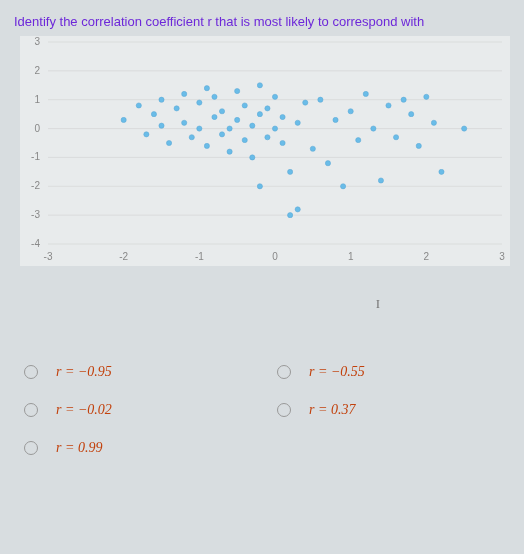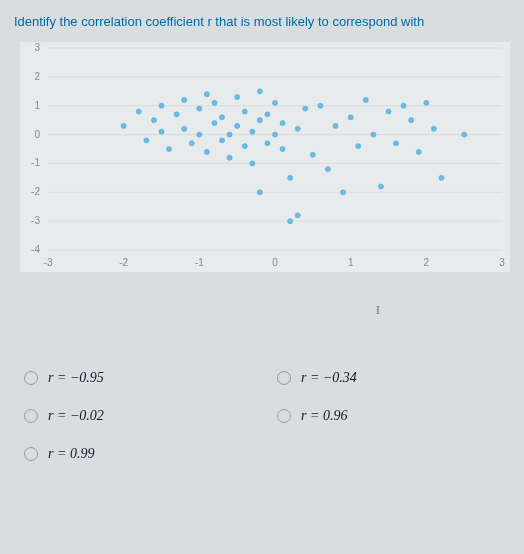--- a/index.html
+++ b/index.html
@@ -8,22 +8,22 @@
       height: 554px;
       background: #d8dde0;
       font-family: Arial, sans-serif;
       padding: 12px 14px;
       color: #7a7a7a;
       position: relative;
     }
     .question-text {
       font-size: 13px;
       line-height: 1.5;
-      color: #0369a1;
-      margin-bottom: 10px;
+      color: #6d28d9;
+      margin-bottom: 4px;
     }
     .chart-container {
       position: relative;
       width: 490px;
       height: 230px;
       margin-left: 6px;
       background: #e8ebec;
     }
     .chart-svg {
       width: 100%;
@@ -50,23 +50,23 @@
     .options {
       margin-top: 20px;
       display: grid;
       grid-template-columns: 1fr 1fr;
       gap: 22px 20px;
       padding-left: 10px;
     }
     .option {
       display: flex;
       align-items: center;
-      gap: 10px;
+      gap: 18px;
       font-size: 14px;
-      color: #0f172a;
+      color: #c2410c;
     }
     .radio {
       width: 14px;
       height: 14px;
       border: 1.5px solid #999;
       border-radius: 50%;
       flex-shrink: 0;
     }
     .math-var { font-style: italic; font-family: serif; }
   </style>
@@ -169,27 +169,27 @@
   <span class="cursor">I</span>
 </div>
 
 <div class="options">
   <div class="option">
     <span class="radio"></span>
     <span class="math-var">r = −0.95</span>
   </div>
   <div class="option">
     <span class="radio"></span>
-    <span class="math-var">r = −0.34</span>
+    <span class="math-var">r = −0.55</span>
   </div>
   <div class="option">
     <span class="radio"></span>
     <span class="math-var">r = −0.02</span>
   </div>
   <div class="option">
     <span class="radio"></span>
-    <span class="math-var">r = 0.96</span>
+    <span class="math-var">r = 0.37</span>
   </div>
   <div class="option">
     <span class="radio"></span>
     <span class="math-var">r = 0.99</span>
   </div>
 </div>
 
 </body></html>

